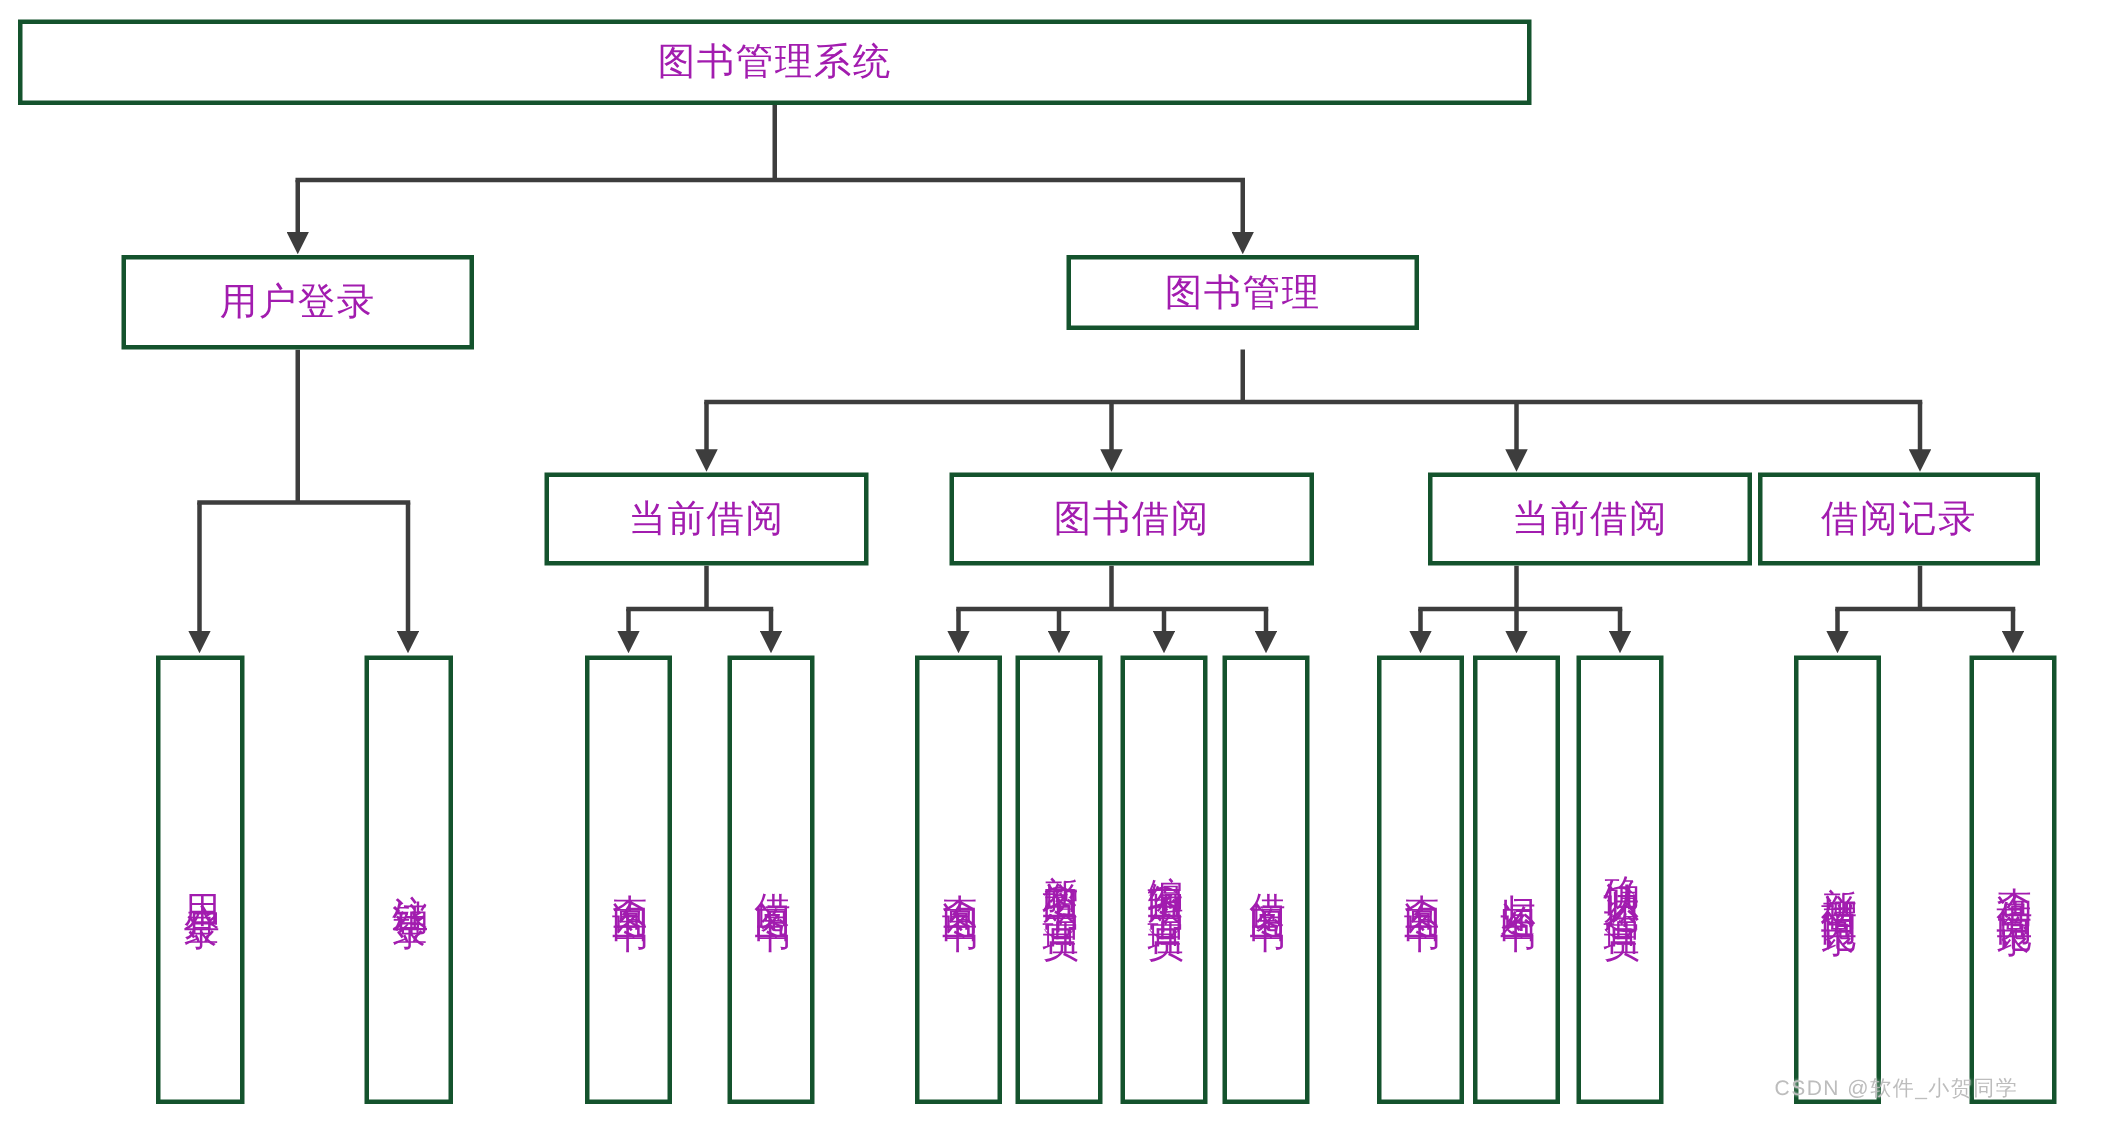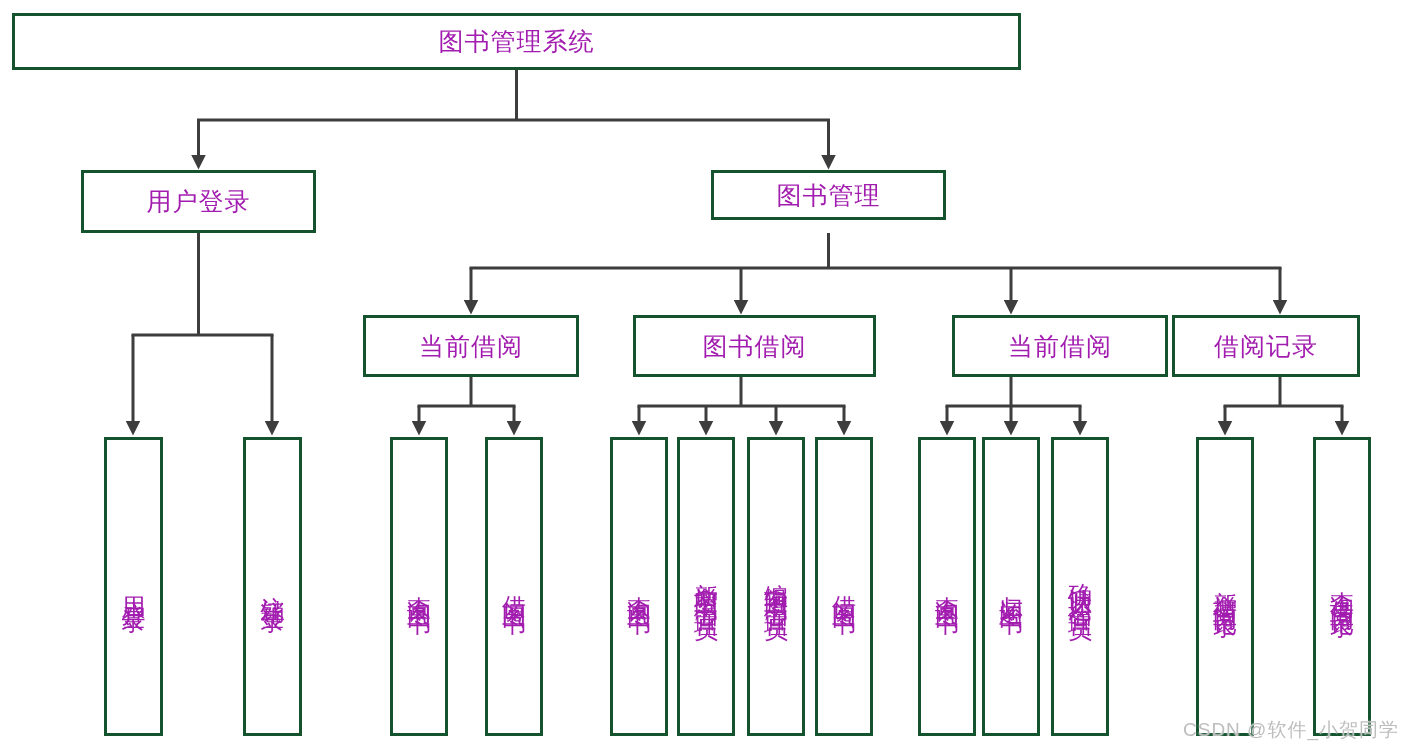--- a/index.html
+++ b/index.html
@@ -14,21 +14,21 @@
     display:flex;align-items:center;justify-content:center;
     z-index:2;line-height:1;
   }
   .hlabel{font-size:25px;letter-spacing:1px;white-space:nowrap;}
   .leaf{
     writing-mode:vertical-rl;text-orientation:mixed;
     font-size:24px;letter-spacing:5px;
   }
   .watermark{
     position:absolute;z-index:3;white-space:nowrap;
-    font-size:19px;color:#bdbdbd;letter-spacing:1px;
+    font-size:14px;color:#bdbdbd;letter-spacing:1px;
     text-shadow:0 0 2px #ffffff;
   }
 </style>
 </head>
 <body>
 
 <div class="canvas">
 
   <svg class="connectors" viewBox="0 0 1405 747" xmlns="http://www.w3.org/2000/svg">
     <defs>

